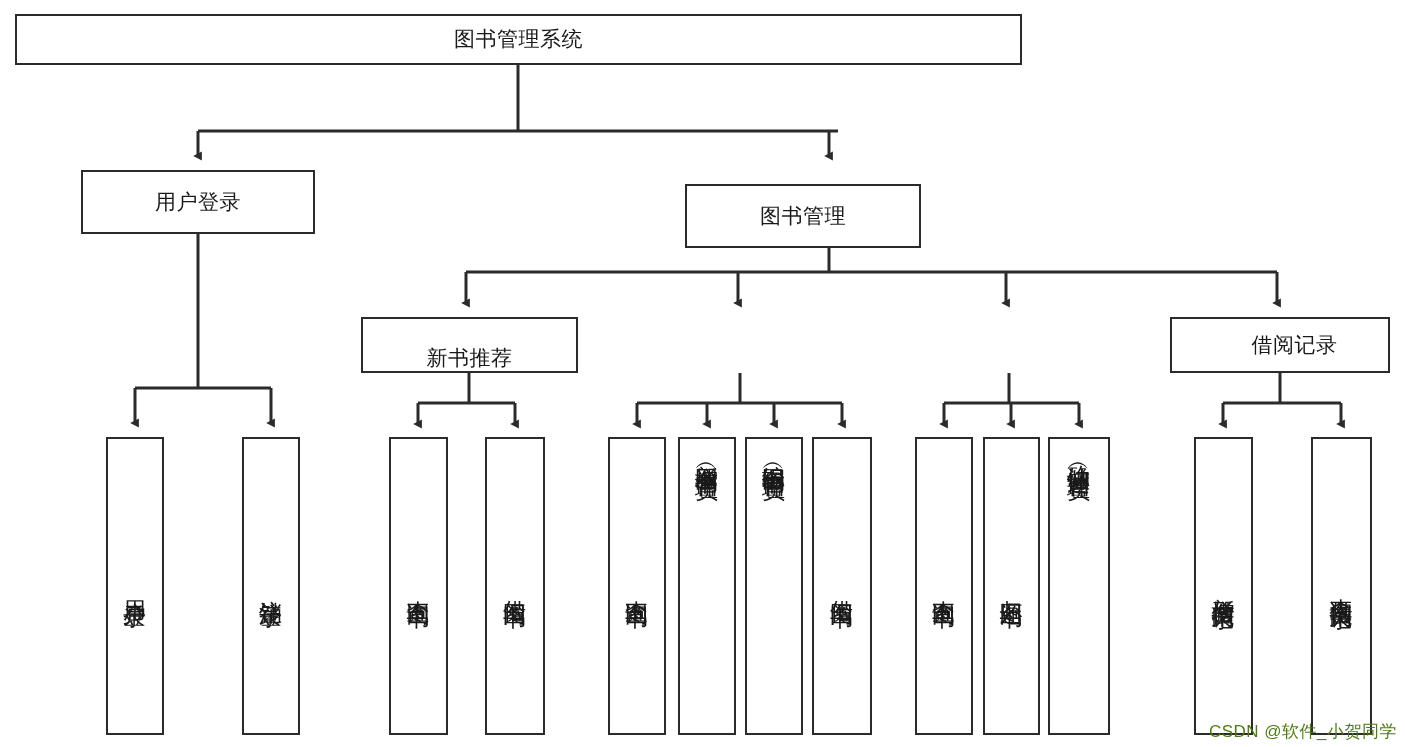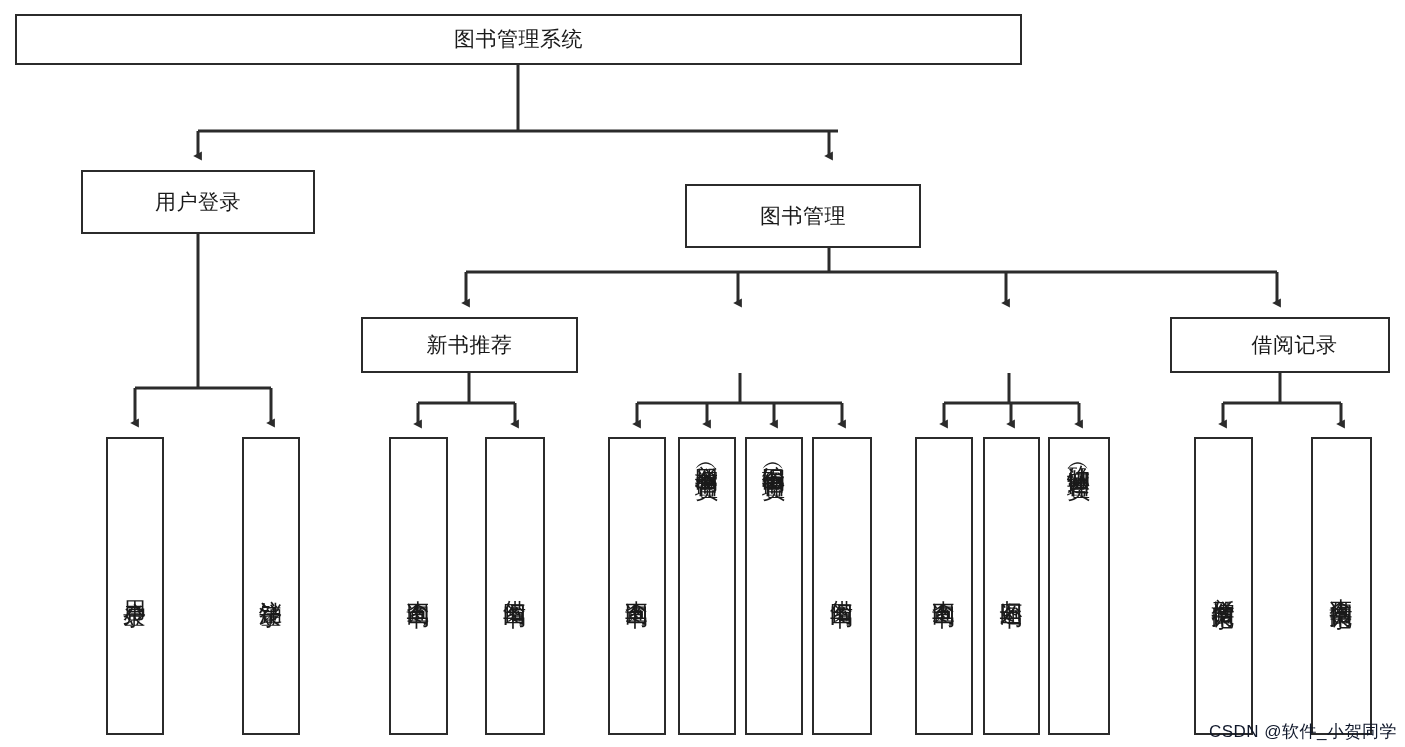--- a/index.html
+++ b/index.html
@@ -59,21 +59,21 @@
   }
   .node.vert.centered {
     align-items: center;
     padding-top: 0;
   }
   #watermark {
     position: absolute;
     right: 8px;
     bottom: 4px;
     font-size: 17px;
-    color: #0f172a;
+    color: #4d7c0f;
     letter-spacing: 0.5px;
     white-space: nowrap;
   }
 </style>
 </head>
 <body>
 
 <div id="canvas">
 
   <svg id="edges" viewBox="0 0 1405 747">
@@ -130,21 +130,21 @@
     <span class="label">图书管理系统</span>
   </div>
 
   <div class="node horiz" style="left:81px; top:170px; width:234px; height:64px;">
     <span class="label">用户登录</span>
   </div>
   <div class="node horiz" style="left:685px; top:170px; width:236px; height:64px;margin-top:14px;">
     <span class="label">图书管理</span>
   </div>
 
-  <div class="node horiz" style="left:361px; top:317px; width:217px; height:56px;">
+  <div class="node horiz" style="left:361px; top:317px; width:217px; height:56px;align-items:flex-end;">
     <span class="label">新书推荐</span>
   </div>
   <div class="node horiz" style="left:1170px; top:317px; width:220px; height:56px;padding-left:29px;">
     <span class="label">借阅记录</span>
   </div>
 
   <div class="node vert centered" style="left:106px; top:437px; width:58px; height:298px;">
     <span class="label">用户登录</span>
   </div>
   <div class="node vert centered" style="left:242px; top:437px; width:58px; height:298px;">

